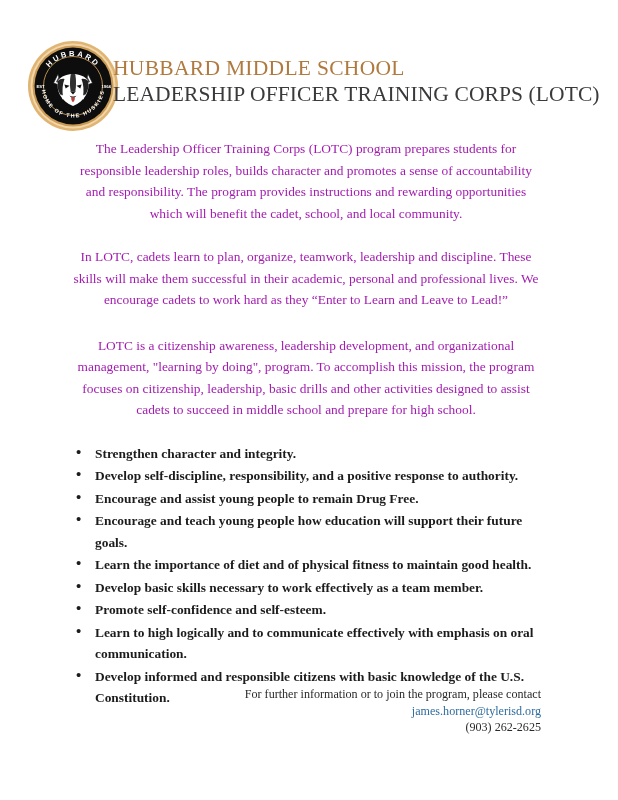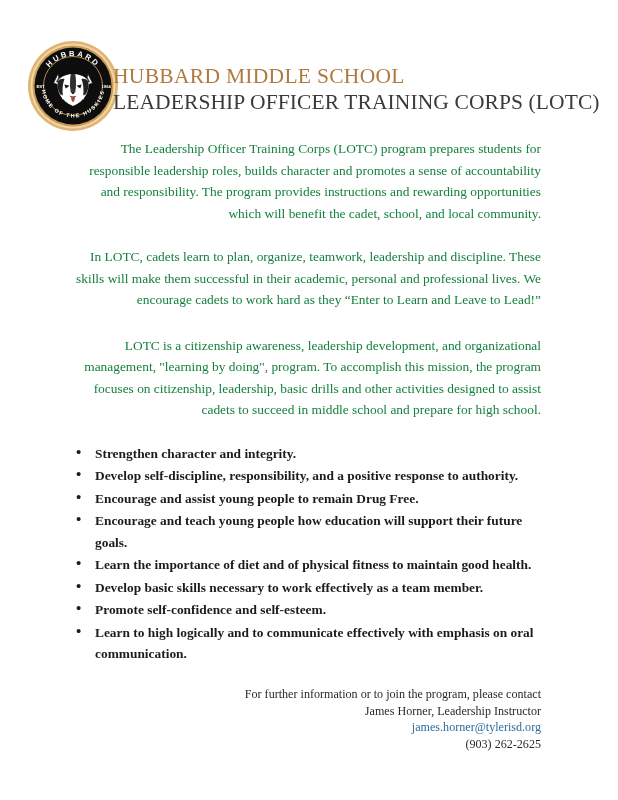--- a/index.html
+++ b/index.html
@@ -39,21 +39,20 @@
     width: 92px;
     height: 92px;
   }
   .logo svg { display: block; }
 
   .header-titles {
     position: absolute;
     left: 113px;
     top: 18px;
     width: 500px;
-    margin-top: 8px;
   }
   .school-name {
     font-size: 21.5px;
     letter-spacing: 0.3px;
     color: #b07a3e;
     line-height: 1.12;
     white-space: nowrap;
   }
   .program-name {
     font-size: 21.5px;
@@ -68,23 +67,23 @@
   .content {
     position: absolute;
     left: 71px;
     top: 138px;
     width: 470px;
   }
 
   .para {
     font-size: 13.4px;
     line-height: 21.5px;
-    color: #15803d;
+    color: #a21caf;
     margin: 0 0 22px 0;
-    text-align: right;
+    text-align: center;
   }
   .para.second { margin-bottom: 24px; }
   .para.third  { margin-bottom: 22px; }
   .para b { font-weight: normal; }
 
   
   .bullets {
     list-style: none;
     margin: 0;
     padding: 0;
@@ -207,23 +206,23 @@
 
     <ul class="bullets">
       <li>Strengthen character and integrity.</li>
       <li>Develop self-discipline, responsibility, and a positive response to authority.</li>
       <li>Encourage and assist young people to remain Drug Free.</li>
       <li>Encourage and teach young people how education will support their future goals.</li>
       <li>Learn the importance of diet and of physical fitness to maintain good health.</li>
       <li>Develop basic skills necessary to work effectively as a team member.</li>
       <li>Promote self-confidence and self-esteem.</li>
       <li>Learn to high logically and to communicate effectively with emphasis on oral communication.</li>
+      <li>Develop informed and responsible citizens with basic knowledge of the U.S. Constitution.</li>
     </ul>
   </div>
 
   <div class="footer">
     <div>For further information or to join the program, please contact</div>
-    <div>James Horner, Leadership Instructor</div>
     <div><span class="email-link">james.horner@tylerisd.org</span></div>
     <div>(903) 262-2625</div>
   </div>
 
 </div>
 
 </body></html>

